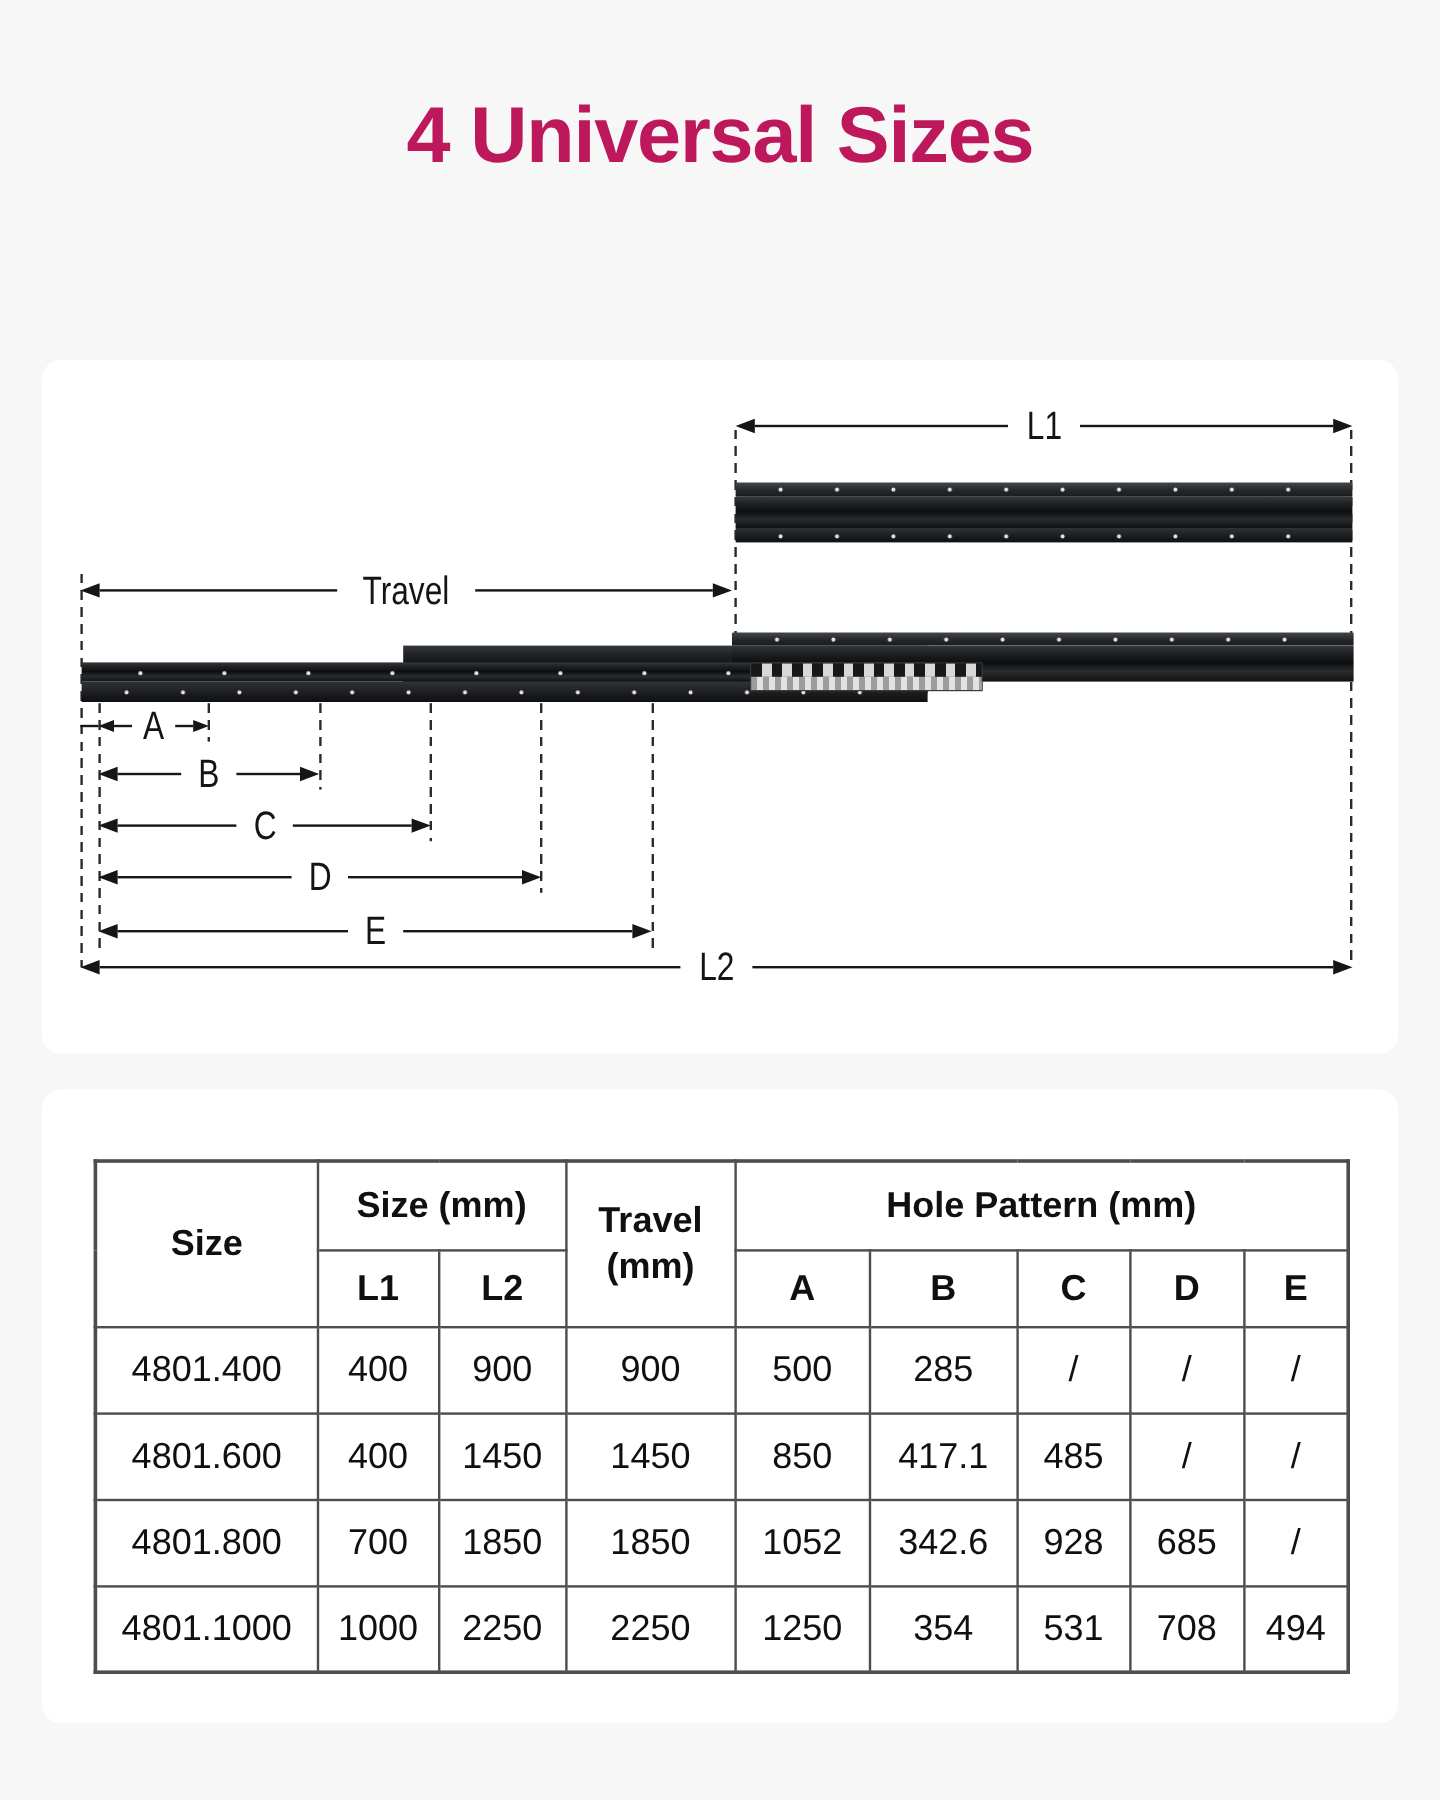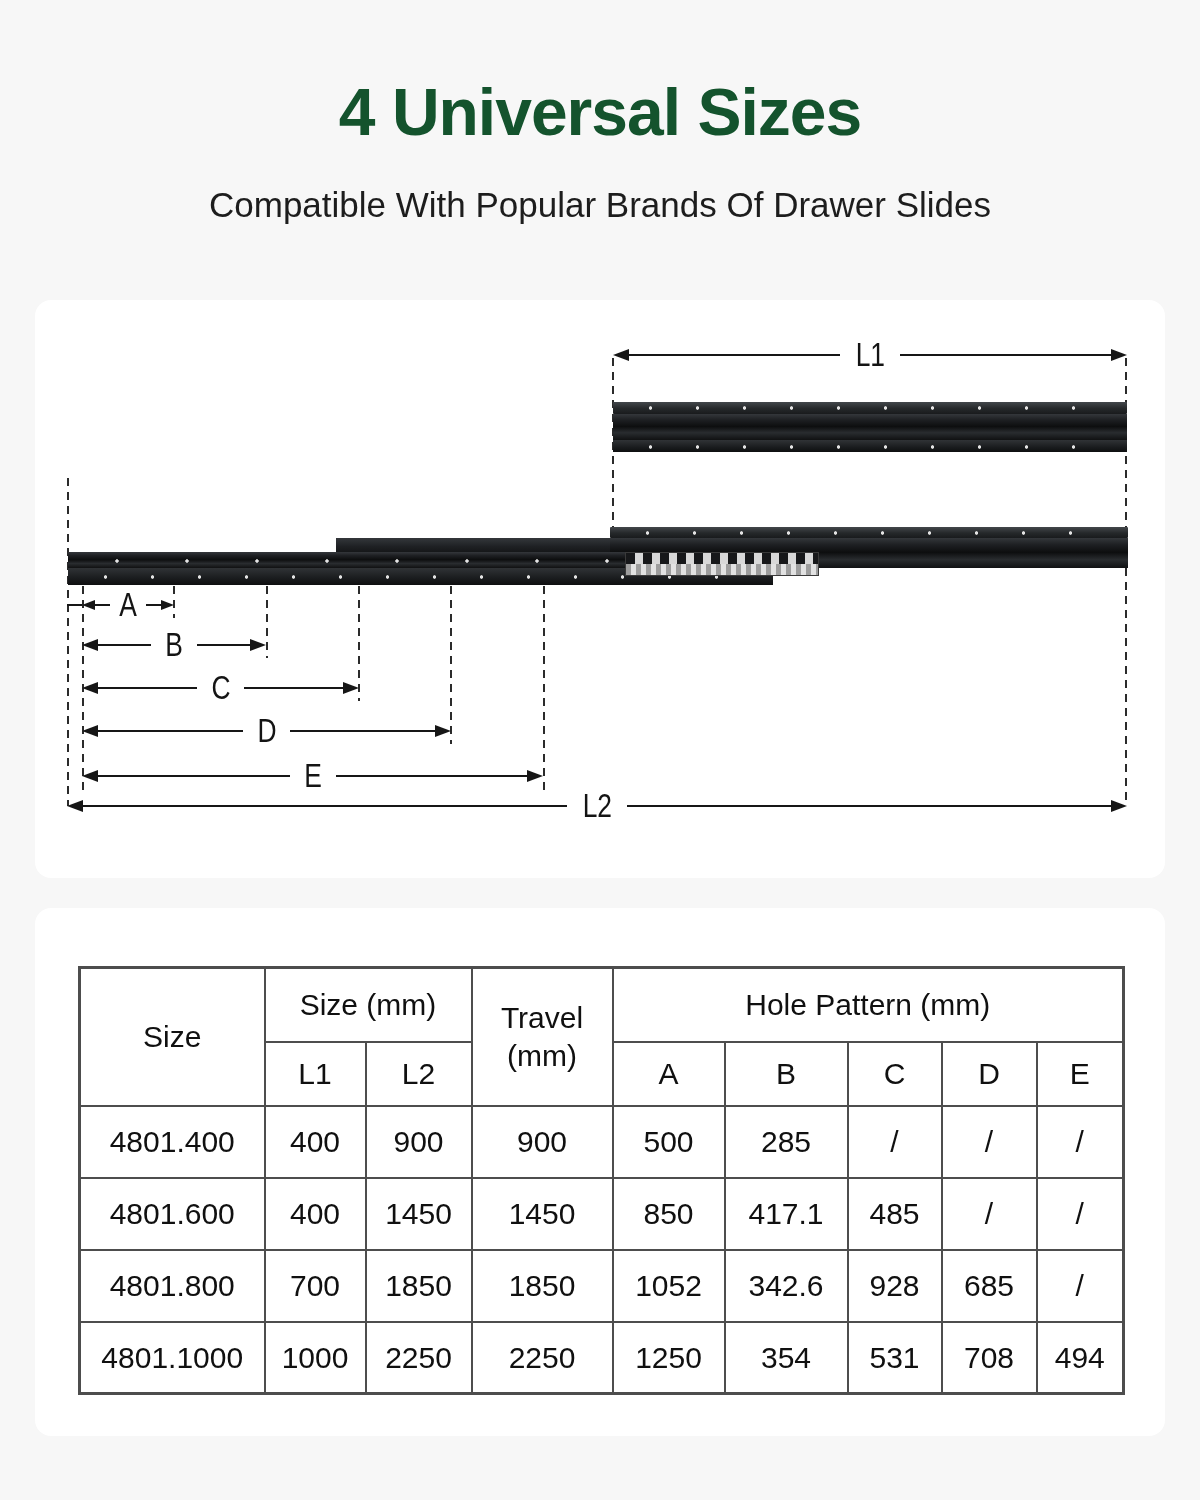--- a/index.html
+++ b/index.html
@@ -9,21 +9,21 @@
     font-family:"Liberation Sans","DejaVu Sans",sans-serif;
     position:relative;
     overflow:hidden;
   }
   
   .hero{position:absolute;left:0;top:0;width:1200px;text-align:center;}
   .title{
     margin-top:78px;
     font-size:66px;line-height:1.05;
     font-weight:bold;letter-spacing:-1px;
-    color:#14532d;
+    color:#be185d;
   }
   .subtitle{
     margin-top:38px;
     font-size:35px;color:#1d1d1d;font-weight:400;
   }
   
   .card{
     position:absolute;left:35px;width:1130px;
     background:#ffffff;border-radius:16px;
   }
@@ -80,31 +80,30 @@
   .spec-table{
     position:absolute;left:43px;top:58px;
     width:1044px;border-collapse:collapse;table-layout:fixed;
     font-size:30px;color:#101010;
     border:3px solid #4d4d4d;
   }
   .spec-table th,.spec-table td{
     border:2px solid #4d4d4d;text-align:center;vertical-align:middle;
     padding:0;line-height:1.25;
   }
-  .spec-table th{font-weight:normal;}
+  .spec-table th{font-weight:bold;}
   .spec-table tr.h1{height:74px;}
   .spec-table tr.h2{height:64px;}
   .spec-table tbody tr{height:72px;font-weight:400;}
 </style>
 </head>
 <body>
 
 <div class="hero">
   <div class="title">4 Universal Sizes</div>
-  <div class="subtitle">Compatible With Popular Brands Of Drawer Slides</div>
 </div>
 
 <div class="card diagram">
 
   <div class="vdash" style="left:577px;top:58px;height:172px;"></div>
   <div class="vdash" style="left:1090px;top:58px;height:448px;"></div>
   <div class="vdash" style="left:32px;top:178px;height:328px;"></div>
   <div class="vdash" style="left:47px;top:286px;height:204px;"></div>
   <div class="vdash" style="left:138px;top:286px;height:32px;"></div>
   <div class="vdash" style="left:231px;top:286px;height:72px;"></div>
@@ -123,20 +122,27 @@
   <div class="rail" style="left:578px;top:102px;width:514px;height:50px;">
     <div class="ft">
         <div class="dotsrow" style="top:3px;"></div>
       </div>
     <div class="bd"></div>
     <div class="fb">
         <div class="dotsrow" style="top:4px;"></div>
       </div>
   </div>
 
+  <div class="dim" style="left:32px;top:175px;width:543px;">
+    <span class="ah-l"></span>
+    <span class="seg"></span>
+    <span class="lbl">Travel</span>
+    <span class="seg"></span>
+    <span class="ah-r"></span>
+  </div>
 
   <div class="rail" style="left:301px;top:238px;width:437px;height:40px;">
     <div class="bd"></div>
   </div>
   <div class="rail" style="left:575px;top:227px;width:518px;height:41px;">
     <div class="ft" style="height:11px;">
         <div class="dotsrow" style="top:3px;"></div>
       </div>
     <div class="bd"></div>
   </div>

